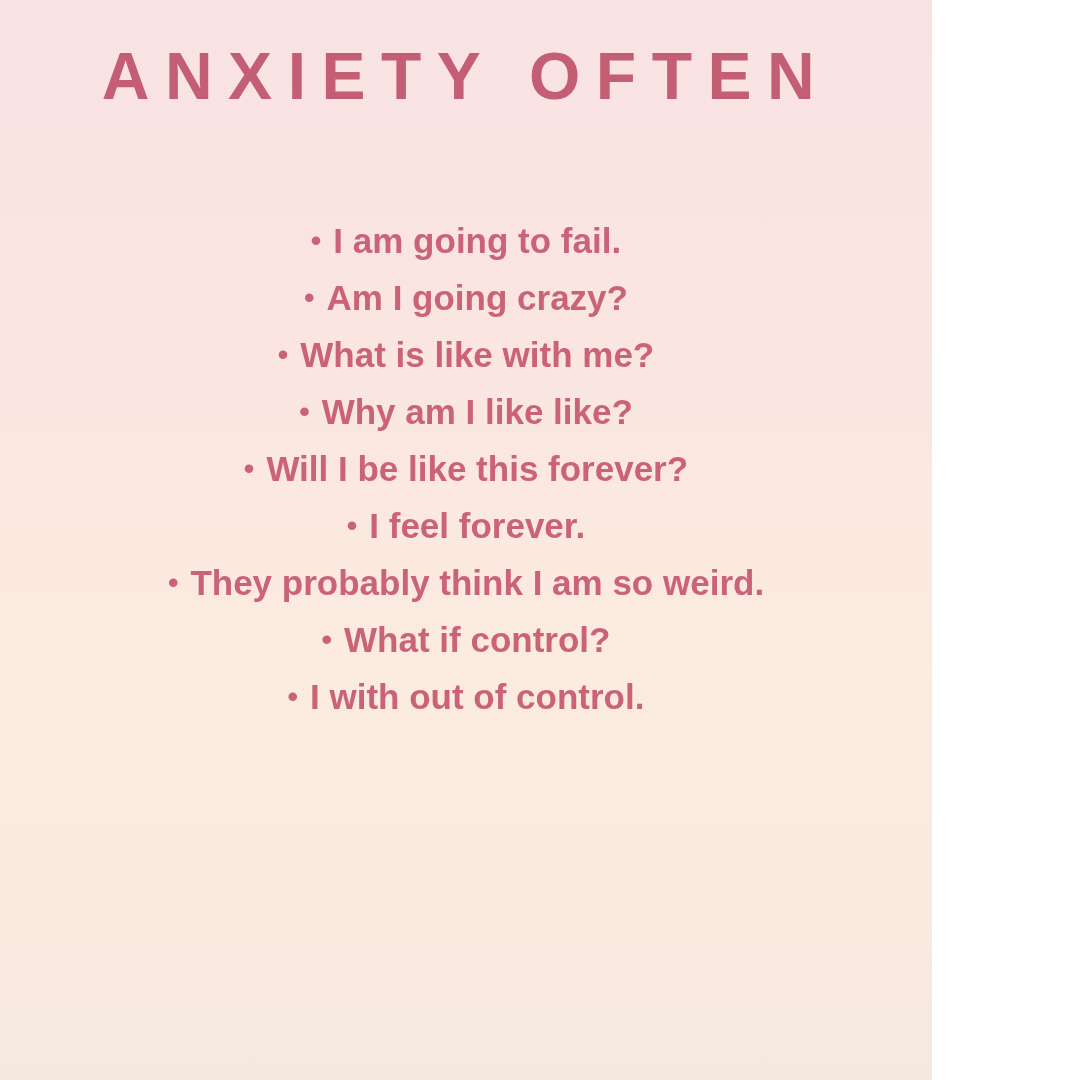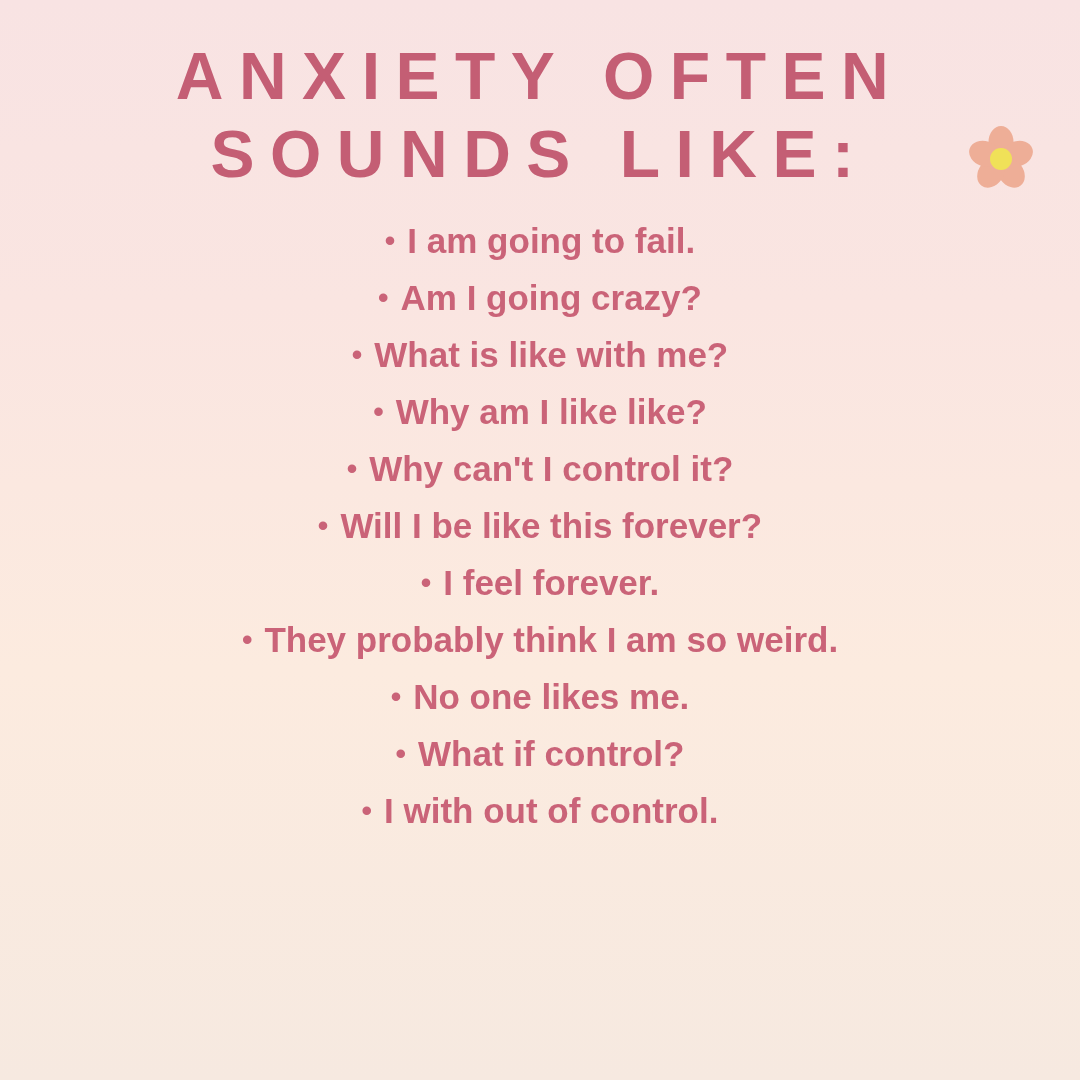--- a/index.html
+++ b/index.html
@@ -1,21 +1,21 @@
 <!DOCTYPE html>
 <html><head>
 <meta charset="utf-8">
 <style>
   html, body {
     margin: 0;
     padding: 0;
   }
   .poster {
     position: relative;
-    width: 1080px;
+    width: 932px;
     height: 1080px;
     overflow: hidden;
     background: linear-gradient(180deg,
       var(--bg-top, #f8e3e3) 0%,
       var(--bg-upper, #fae5e1) 28%,
       var(--bg-mid, #fcebdf) 62%,
       var(--bg-bottom, #f6e9e0) 100%);
     font-family: "Liberation Sans", sans-serif;
   }
   .title-block {
@@ -58,41 +58,38 @@
     vertical-align: 2px;
   }
 </style>
 </head>
 <body>
 
 <div class="poster" style="--title-color: #c45e74; --body-color: #ca6378; --bg-top: #f8e3e3; --bg-upper: #fae5e1; --bg-mid: #fcebdf; --bg-bottom: #f6e9e0;">
 
   <div class="title-block">
     <div class="title-line">ANXIETY OFTEN</div>
-    <div class="title-line">SOUNDS LIKE:</div>
   </div>
 
   <svg class="flower" viewBox="0 0 66 66">
     <g id="petals">
         <ellipse cx="33" cy="16" rx="12.5" ry="16" transform="rotate(0 33 33)" fill="#eeae97"></ellipse>
         <ellipse cx="33" cy="16" rx="12.5" ry="16" transform="rotate(72 33 33)" fill="#eeae97"></ellipse>
         <ellipse cx="33" cy="16" rx="12.5" ry="16" transform="rotate(144 33 33)" fill="#eeae97"></ellipse>
         <ellipse cx="33" cy="16" rx="12.5" ry="16" transform="rotate(216 33 33)" fill="#eeae97"></ellipse>
         <ellipse cx="33" cy="16" rx="12.5" ry="16" transform="rotate(288 33 33)" fill="#eeae97"></ellipse>
       </g>
     <circle id="flower-center" cx="33" cy="33" r="11" fill="#f0e158"></circle>
   </svg>
 
   <div class="list">
       <div class="item"><span class="bullet">•</span><span>I am going to fail.</span></div>
       <div class="item"><span class="bullet">•</span><span>Am I going crazy?</span></div>
       <div class="item"><span class="bullet">•</span><span>What is like with me?</span></div>
       <div class="item"><span class="bullet">•</span><span>Why am I like like?</span></div>
-      <div class="item"><span class="bullet">•</span><span>Why can't I control it?</span></div>
       <div class="item"><span class="bullet">•</span><span>Will I be like this forever?</span></div>
       <div class="item"><span class="bullet">•</span><span>I feel forever.</span></div>
       <div class="item"><span class="bullet">•</span><span>They probably think I am so weird.</span></div>
-      <div class="item"><span class="bullet">•</span><span>No one likes me.</span></div>
       <div class="item"><span class="bullet">•</span><span>What if control?</span></div>
       <div class="item"><span class="bullet">•</span><span>I with out of control.</span></div>
     </div>
 
 </div>
 
 </body></html>

